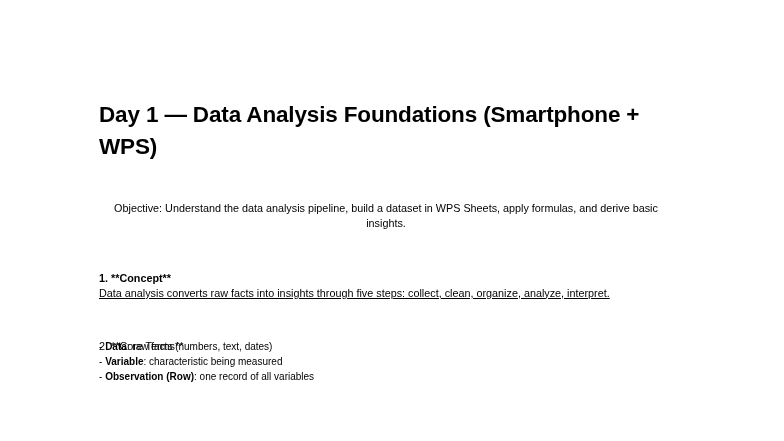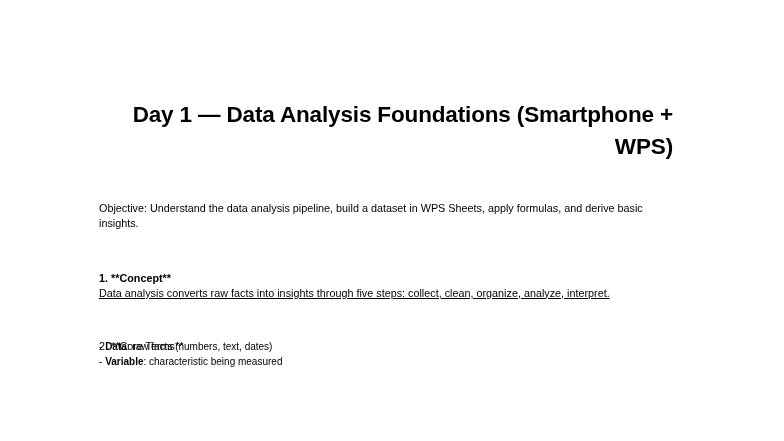--- a/index.html
+++ b/index.html
@@ -34,37 +34,37 @@
   .doc-title {
     margin: 0;
     padding: 0;
     position: absolute;
     top: 99px;
     left: 0;
     width: 574px;
     font-size: 22.5px;
     line-height: 32px;
     font-weight: bold;
-    text-align: right;
+    text-align: left;
     letter-spacing: -0.15px;
     color: #000000;
   }
 
   .para {
     position: absolute;
     left: 0;
     width: 574px;
     font-size: 10.8px;
     line-height: 15.2px;
     text-align: left;
     color: #000000;
     white-space: normal;
   }
 
-  .para-objective { top: 190px; }
+  .para-objective { top: 190px; text-align: center; }
   .para-concept-head { top: 260px; font-weight: bold; }
   .para-concept-body { top: 275px; text-decoration: underline; }
   .para-terms-head { top: 328px; }
 
   .bullet-list {
     position: absolute;
     left: 0;
     top: 339px;
     width: 574px;
     margin: 0;
@@ -100,16 +100,20 @@
 
     <ul class="bullet-list">
       <li>
         <span>-</span>
         <span class="term">Data</span><span>: raw facts (numbers, text, dates)</span>
       </li>
       <li>
         <span>-</span>
         <span class="term">Variable</span><span>: characteristic being measured</span>
       </li>
+      <li>
+        <span>-</span>
+        <span class="term">Observation (Row)</span><span>: one record of all variables</span>
+      </li>
     </ul>
 
   </div>
 </div>
 
 </body></html>

